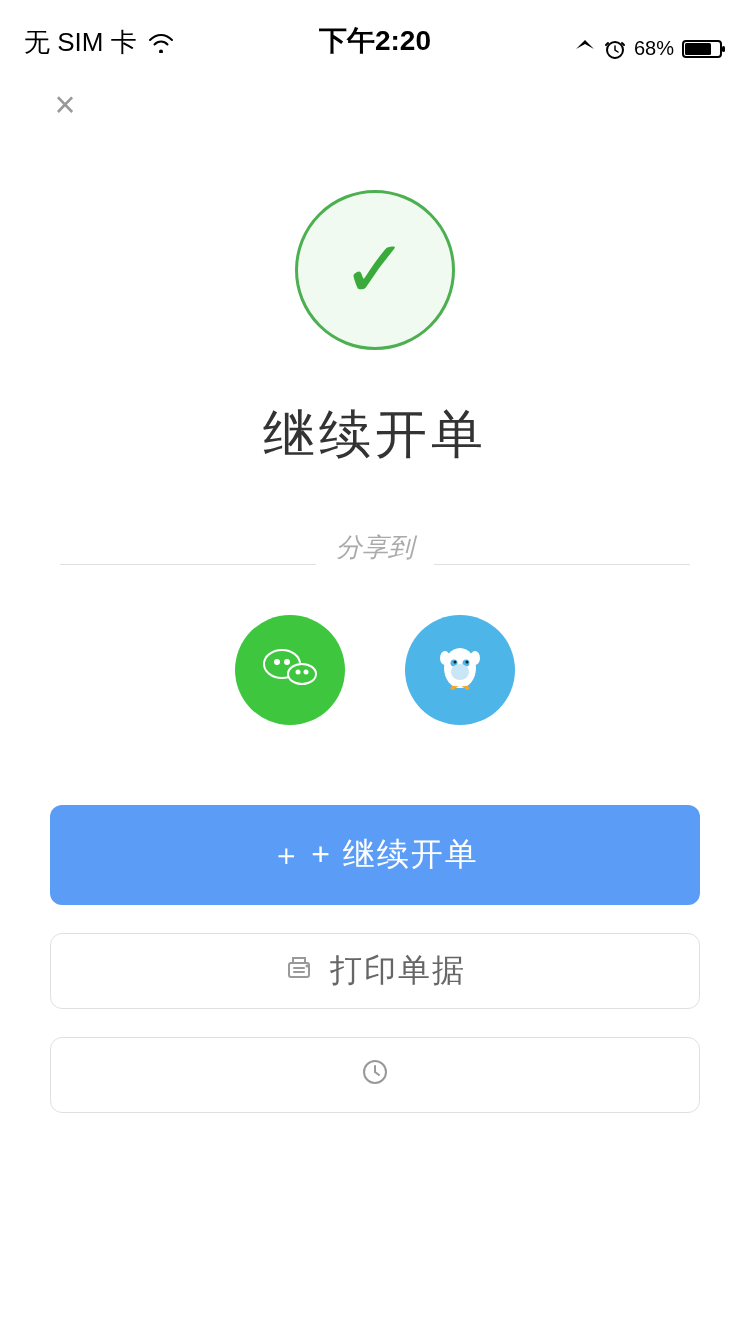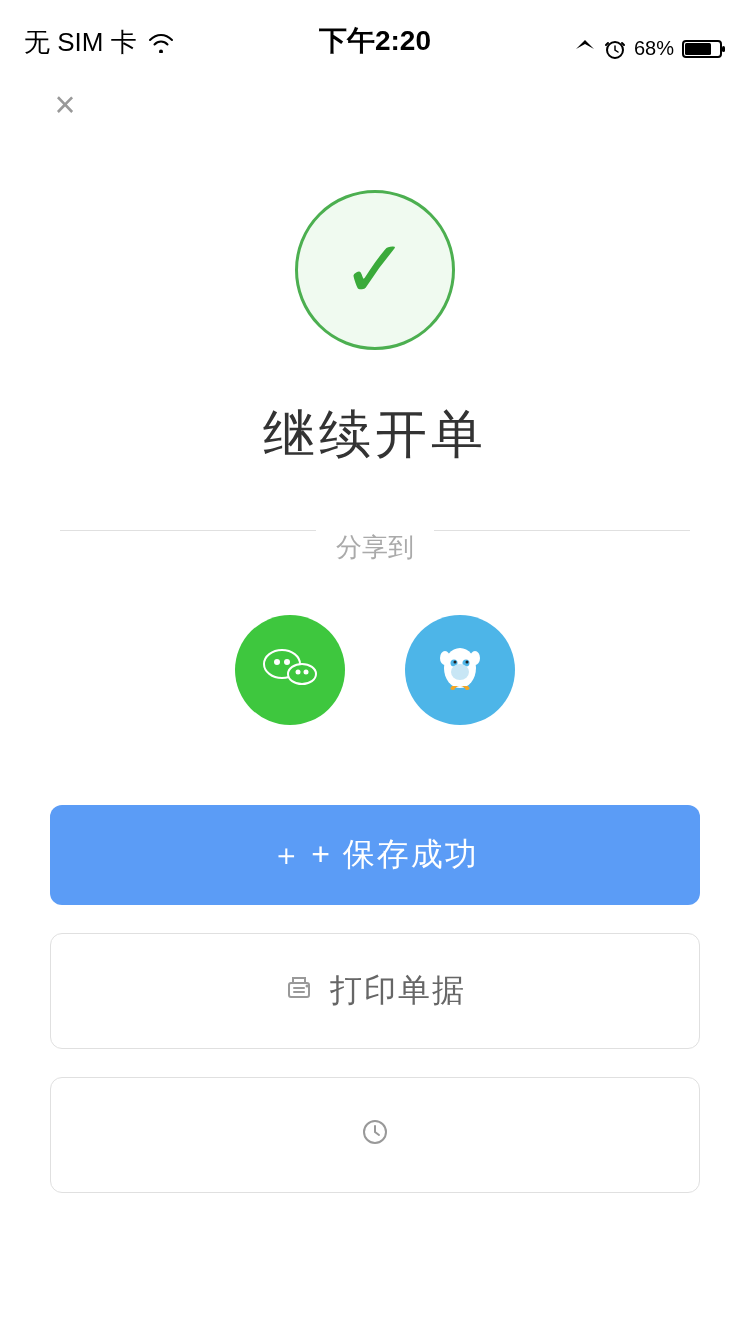--- a/index.html
+++ b/index.html
@@ -120,23 +120,24 @@
       margin-top: 60px;
       width: 100%;
       display: flex;
       flex-direction: column;
       align-items: center;
     }
 
     .share-divider-row {
       width: 100%;
       display: flex;
-      align-items: flex-start;
+      align-items: flex-end;
       padding: 0 60px;
       gap: 20px;
+      font-style: italic;
     }
 
     .share-line {
       flex: 1;
       height: 1px;
       background: #e0e0e0;
     }
 
     .share-label {
       font-size: 26px;
@@ -196,21 +197,21 @@
       justify-content: center;
       gap: 16px;
       cursor: pointer;
       color: #fff;
       font-size: 32px;
       letter-spacing: 2px;
     }
 
     .btn-secondary {
       width: 100%;
-      height: 116px;
+      height: 76px;
       background: #ffffff;
       border-radius: 12px;
       border: 1px solid #e0e0e0;
       display: flex;
       align-items: center;
       justify-content: center;
       gap: 16px;
       cursor: pointer;
       color: #666;
       font-size: 32px;
@@ -306,21 +307,21 @@
 
         <ellipse cx="32" cy="34" rx="9" ry="8" fill="#c8e6f5"></ellipse>
       </svg>
     </div>
   </div>
 </div>
 
 <div class="actions-area">
   <button class="btn-primary">
     <span class="btn-icon">＋</span>
-    <span style="margin-left:-8px;">+ 保存成功</span>
+    <span style="margin-left:-8px;">+ 继续开单</span>
   </button>
   <button class="btn-secondary">
     <span class="btn-icon btn-icon-gray">
       <svg width="30" height="30" viewBox="0 0 30 30" fill="none">
         <rect x="5" y="10" width="20" height="14" rx="2" stroke="#999" stroke-width="2" fill="none"></rect>
         <rect x="9" y="14" width="12" height="2" rx="1" fill="#999"></rect>
         <rect x="9" y="18" width="12" height="2" rx="1" fill="#999"></rect>
         <path d="M9 10V5h12v5" stroke="#999" stroke-width="2" fill="none"></path>
         <circle cx="23" cy="13" r="1.5" fill="#999"></circle>
       </svg>

